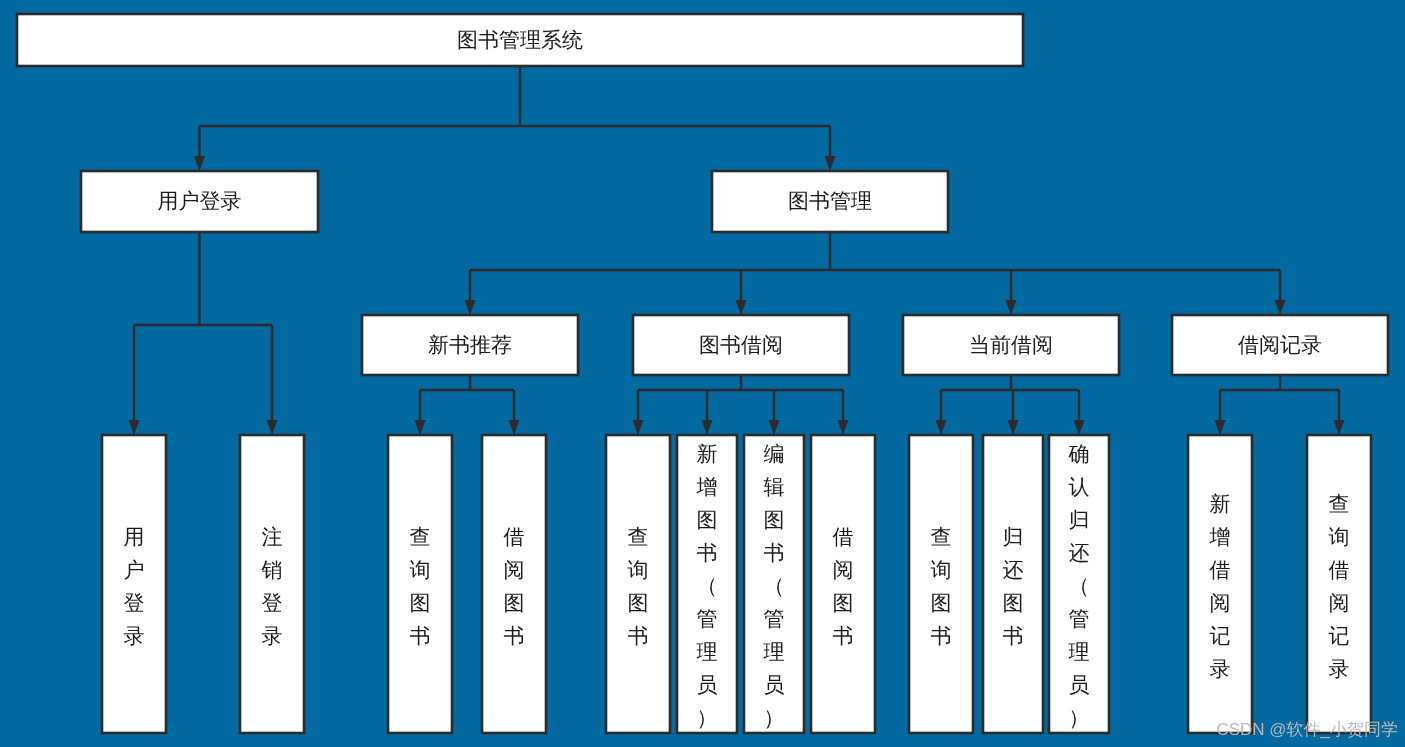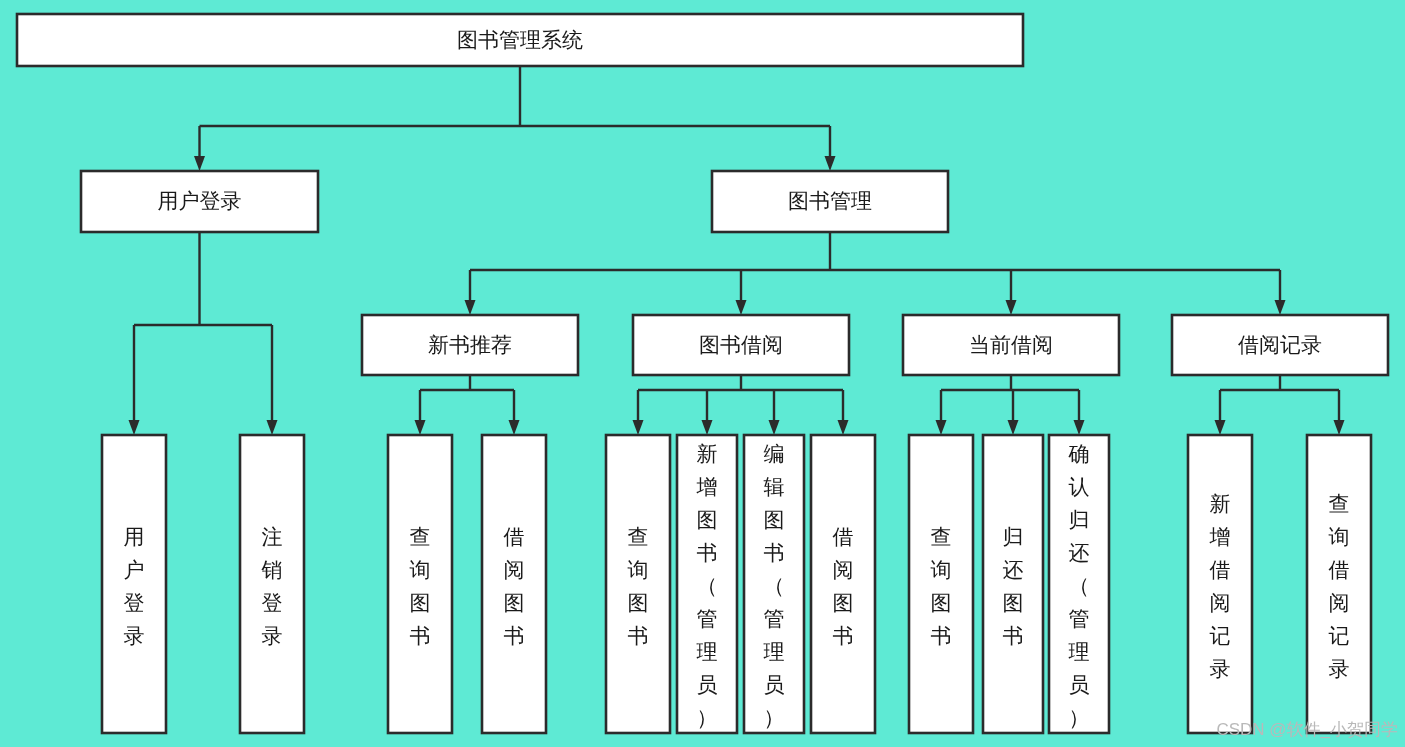--- a/index.html
+++ b/index.html
@@ -7,21 +7,21 @@
     padding: 0;
     background: #ffffff;
   }
   body {
     font-family: "Liberation Sans", "DejaVu Sans", sans-serif;
   }
   #diagram-root {
     position: relative;
     width: 1405px;
     height: 747px;
-    background: #5eead4;
+    background: #0369a1;
     overflow: hidden;
   }
   svg#tree-svg {
     position: absolute;
     left: 0;
     top: 0;
     width: 1405px;
     height: 747px;
     display: block;
   }

